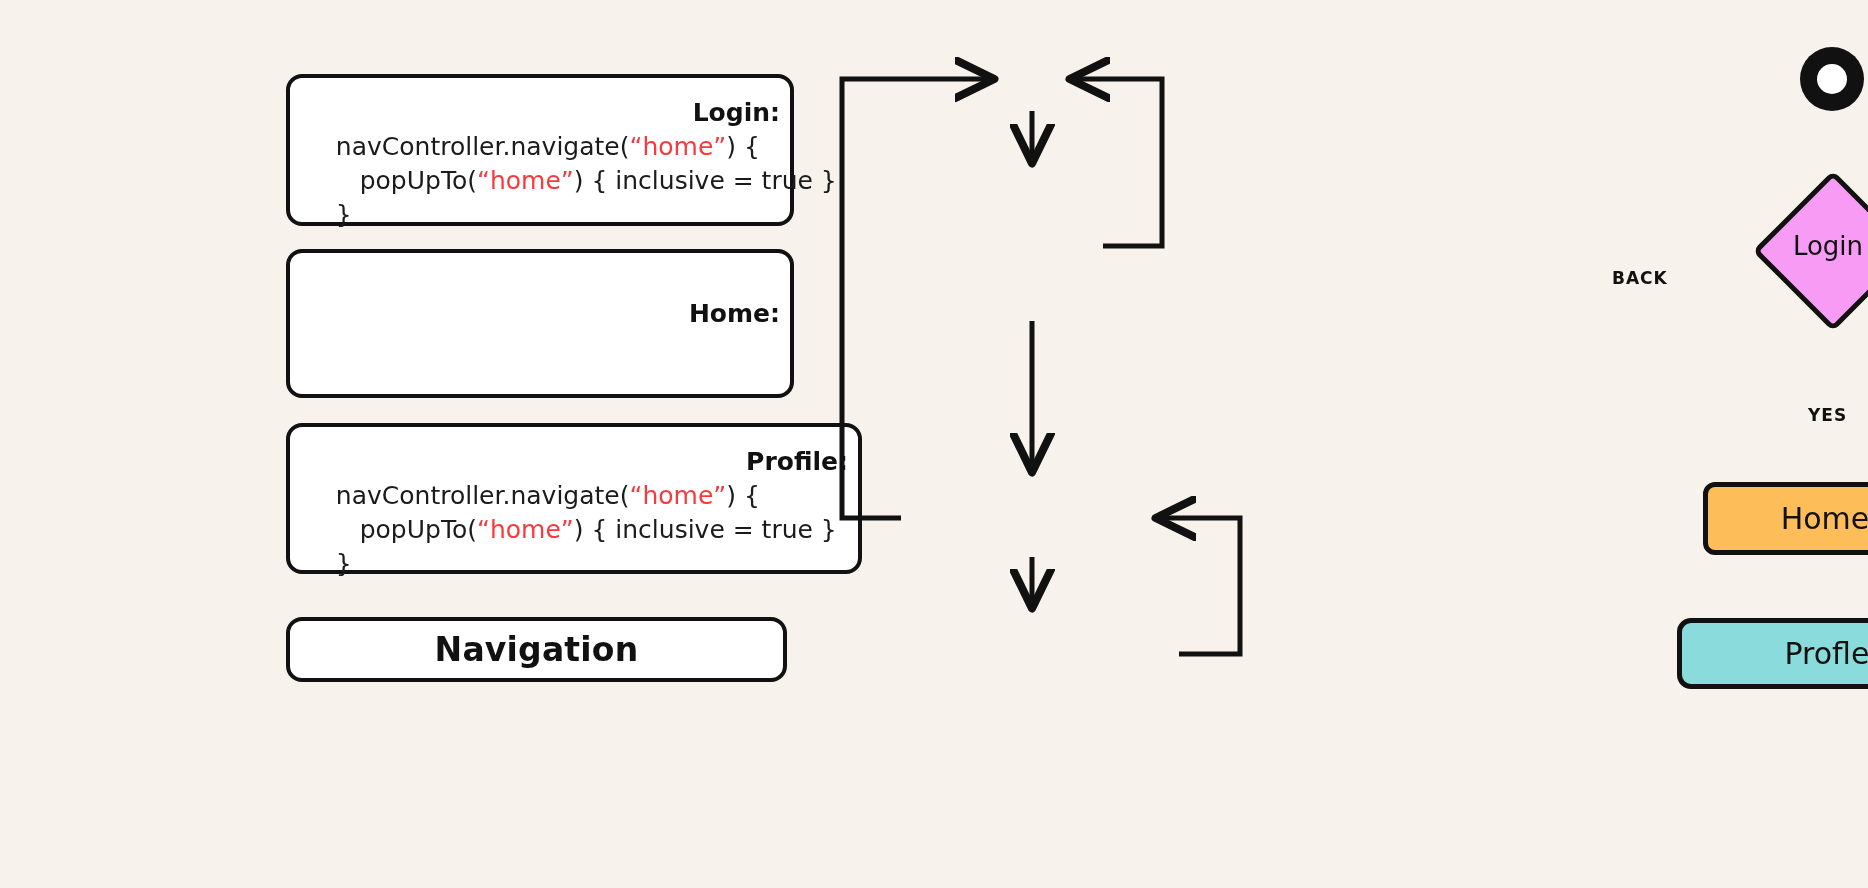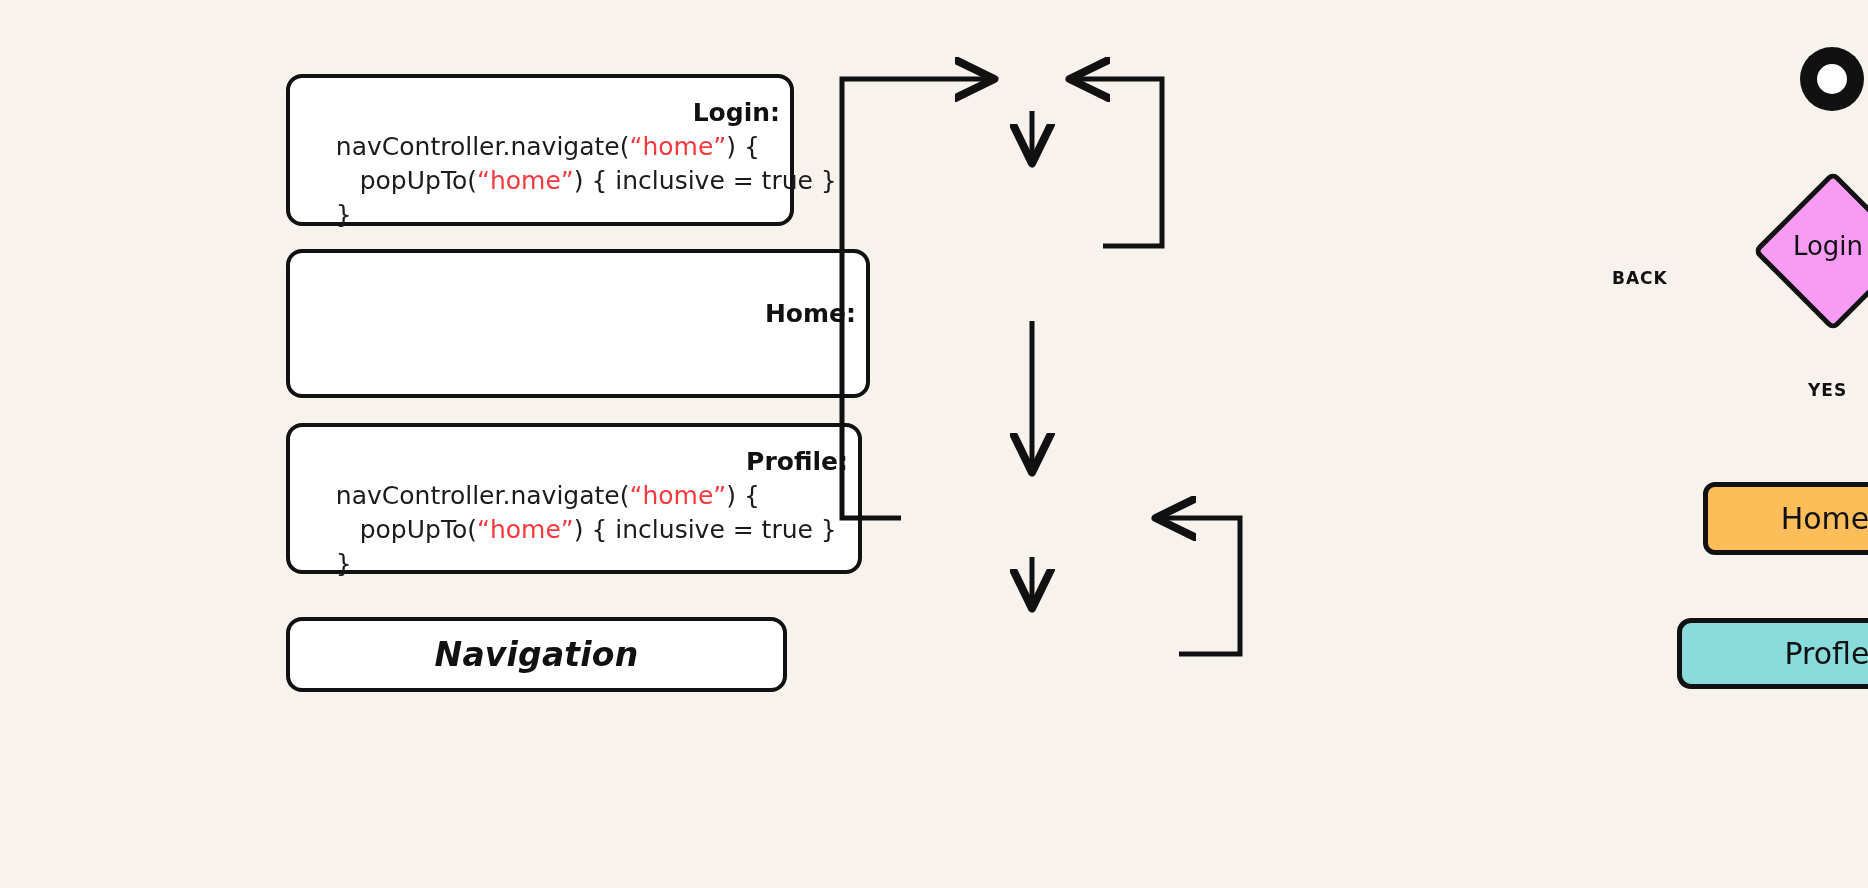--- a/index.html
+++ b/index.html
@@ -53,24 +53,24 @@
     text-align: right;
   }
 
   .str {
     color: #F8393E;
     font-weight: 400;
   }
 
   
   #card-login   { left: 286px; top: 74px;  width: 508px; height: 152px; }
-  #card-home    { left: 286px; top: 249px; width: 584px; height: 149px; }
+  #card-home    { left: 286px; top: 249px; width: 508px; height: 149px; }
   #card-profile { left: 286px; top: 423px; width: 576px; height: 151px; }
-  #card-nav     { left: 286px; top: 617px; width: 501px; height: 75px;
-                  display: flex; align-items: center; justify-content: center; font-style: italic; }
+  #card-nav     { left: 286px; top: 617px; width: 501px; height: 65px;
+                  display: flex; align-items: center; justify-content: center; }
 
   #card-home .code-block { top: 44px; }
 
   .nav-title {
     font-family: "DejaVu Sans", sans-serif;
     font-size: 33px;
     font-weight: 700;
     color: #111111;
     letter-spacing: 0.2px;
   }
@@ -170,21 +170,21 @@
   .edge-label {
     position: absolute;
     font-family: "DejaVu Sans", sans-serif;
     font-size: 17px;
     font-weight: 700;
     letter-spacing: 1px;
     color: #111111;
     white-space: nowrap;
   }
   #label-back-left  { left: 812px; top: 268px; }
-  #label-yes        { left: 1008px; top: 380px; text-align: right; }
+  #label-yes        { left: 1008px; top: 405px; text-align: right; }
 </style>
 </head>
 <body>
 
 <div id="stage">
 
   <div class="card" id="card-login">
     <div class="code-block">
       <span class="code-line lbl">Login:</span>
 

